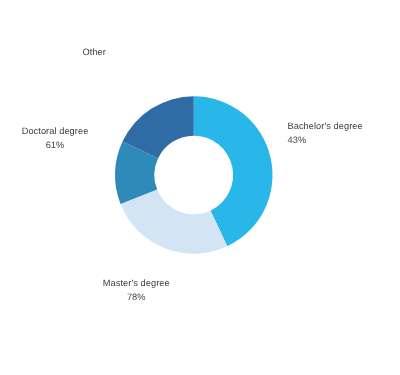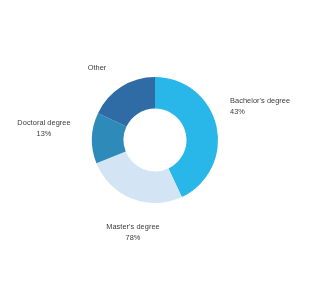--- a/index.html
+++ b/index.html
@@ -45,39 +45,38 @@
 
   
   #label-bachelor {
     left: 230px;
     top: 96px;
     text-align: left;
   }
   #label-bachelor .label-value { text-align: left; margin-right: 14px; }
 
   #label-master {
-    left: 70px;
+    left: 46px;
     top: 222px;
     width: 126px;
     text-align: center;
   }
 
   #label-doctoral {
     left: 2px;
-    top: 118px;
+    top: 100px;
     width: 84px;
     text-align: center;
   }
 
   #label-other {
     left: 66px;
     top: 37px;
     width: 62px;
-    text-align: center;
-    margin-top: 26px;
+    text-align: left;
   }
 </style>
 </head>
 <body>
 
 <div id="chart-root">
 
   <svg id="donut-svg" viewBox="0 0 300 300">
     <g id="slice-group">
         <path d="M 155.000 77.000 A 63 63 0 0 1 181.824 197.004 L 168.412 168.502 A 31.5 31.5 0 0 0 155.000 108.500 Z" fill="#29b6e8"></path>
@@ -92,20 +91,20 @@
     <span class="label-value">43%</span>
   </div>
 
   <div class="slice-label" id="label-master">
     <span class="label-name">Master's degree</span>
     <span class="label-value">78%</span>
   </div>
 
   <div class="slice-label" id="label-doctoral">
     <span class="label-name">Doctoral degree</span>
-    <span class="label-value">13%</span>
+    <span class="label-value">61%</span>
   </div>
 
   <div class="slice-label" id="label-other">
     <span class="label-name">Other</span>
   </div>
 
 </div>
 
 </body></html>

